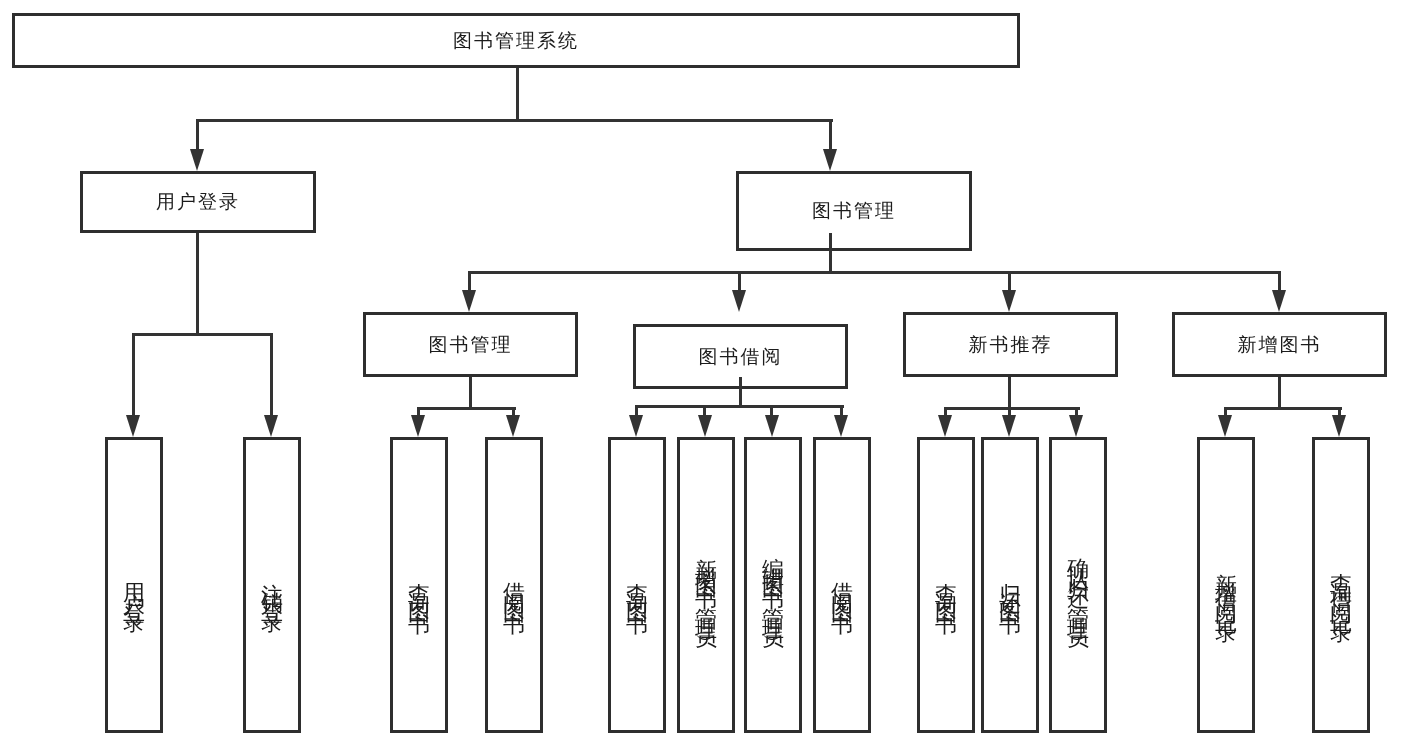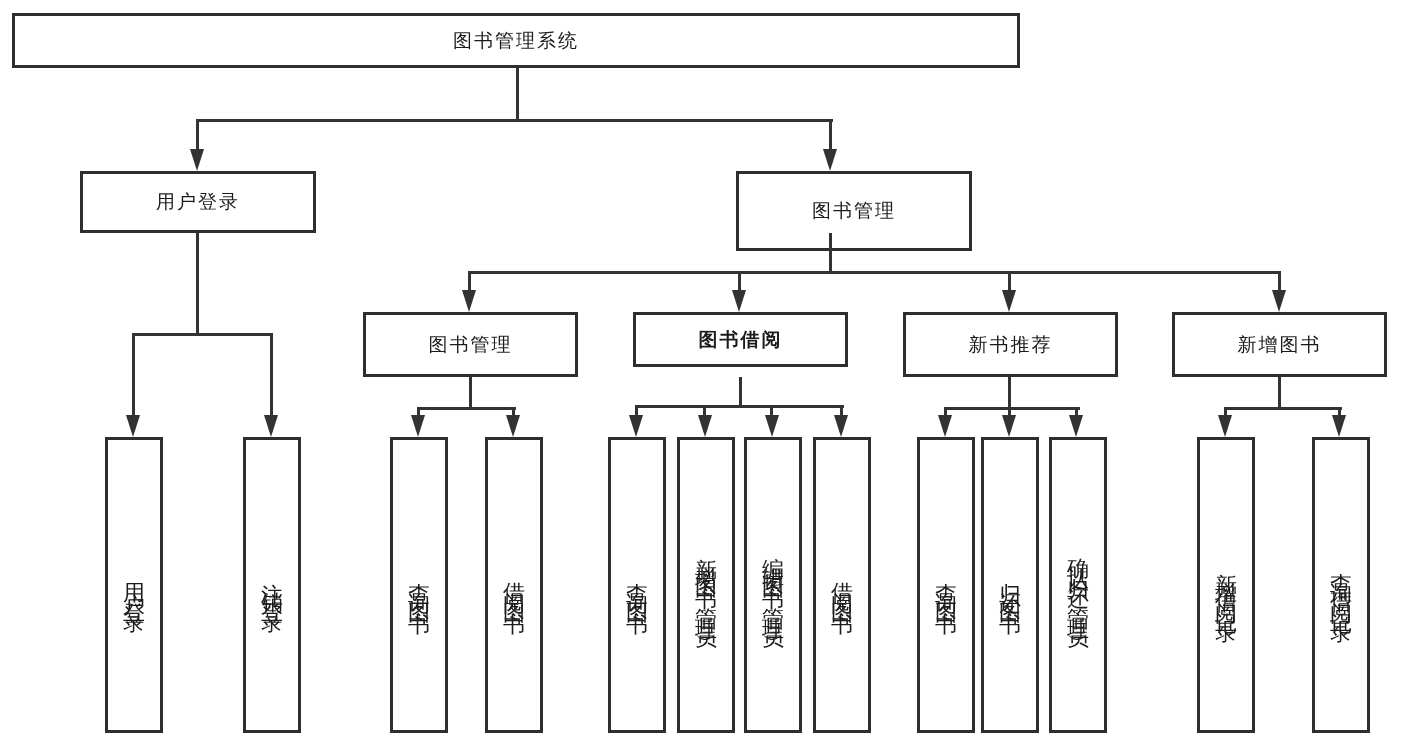--- a/index.html
+++ b/index.html
@@ -71,21 +71,21 @@
   <div class="ln" style="left:1008px;top:271px;width:3px;height:21px;"></div>
   <div class="ln" style="left:1278px;top:271px;width:3px;height:21px;"></div>
   <div class="arrow" style="left:462px;top:290px;"></div>
   <div class="arrow" style="left:732px;top:290px;"></div>
   <div class="arrow" style="left:1002px;top:290px;"></div>
   <div class="arrow" style="left:1272px;top:290px;"></div>
 
   <div class="box" style="left:363px;top:312px;width:215px;height:65px;">
     <span class="hlabel">图书管理</span>
   </div>
-  <div class="box" style="left:633px;top:312px;width:215px;height:55px;font-weight:bold;">
+  <div class="box" style="left:633px;top:324px;width:215px;height:65px;">
     <span class="hlabel">图书借阅</span>
   </div>
   <div class="box" style="left:903px;top:312px;width:215px;height:65px;">
     <span class="hlabel">新书推荐</span>
   </div>
   <div class="box" style="left:1172px;top:312px;width:215px;height:65px;">
     <span class="hlabel">新增图书</span>
   </div>
 
   <div class="ln" style="left:469px;top:377px;width:3px;height:33px;"></div>

